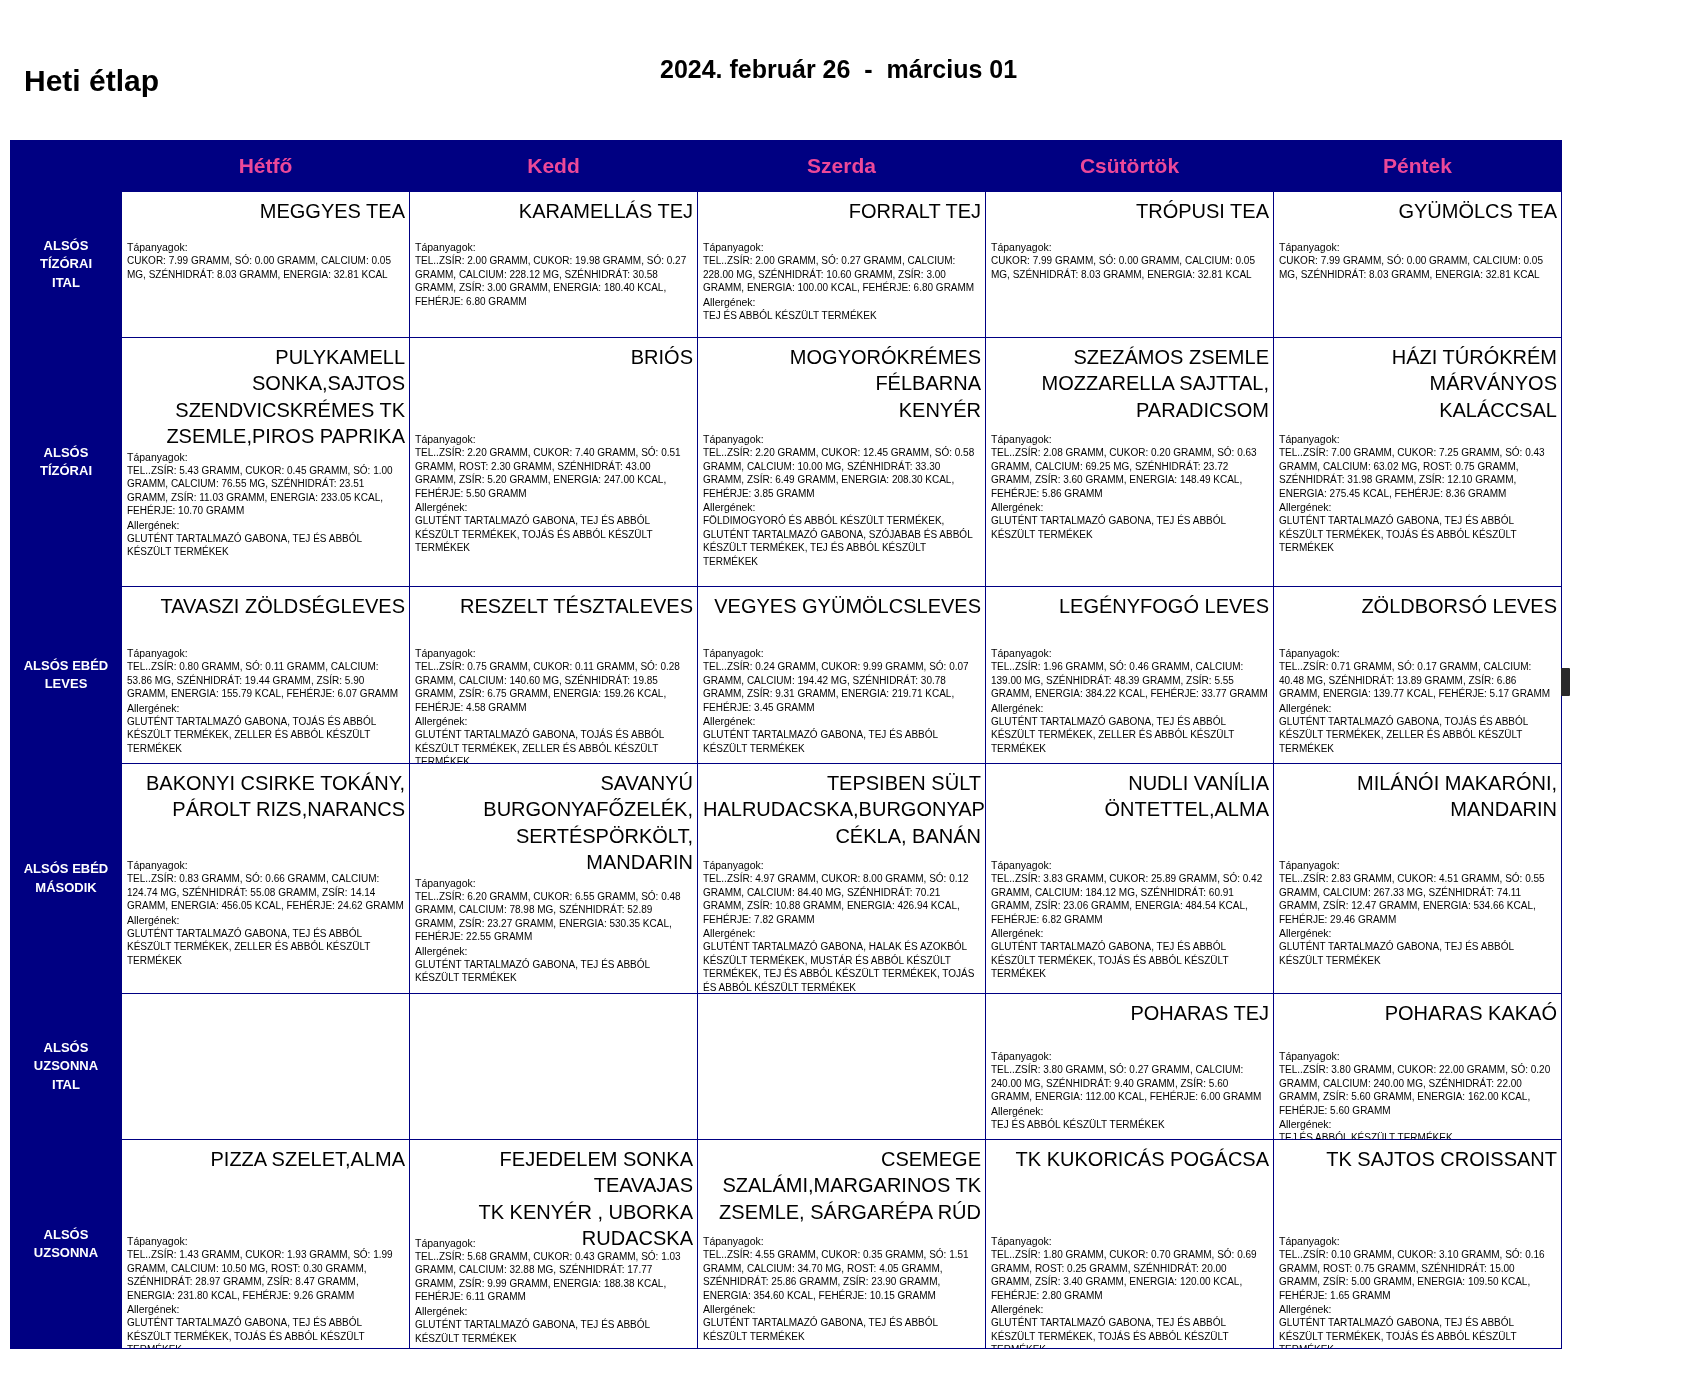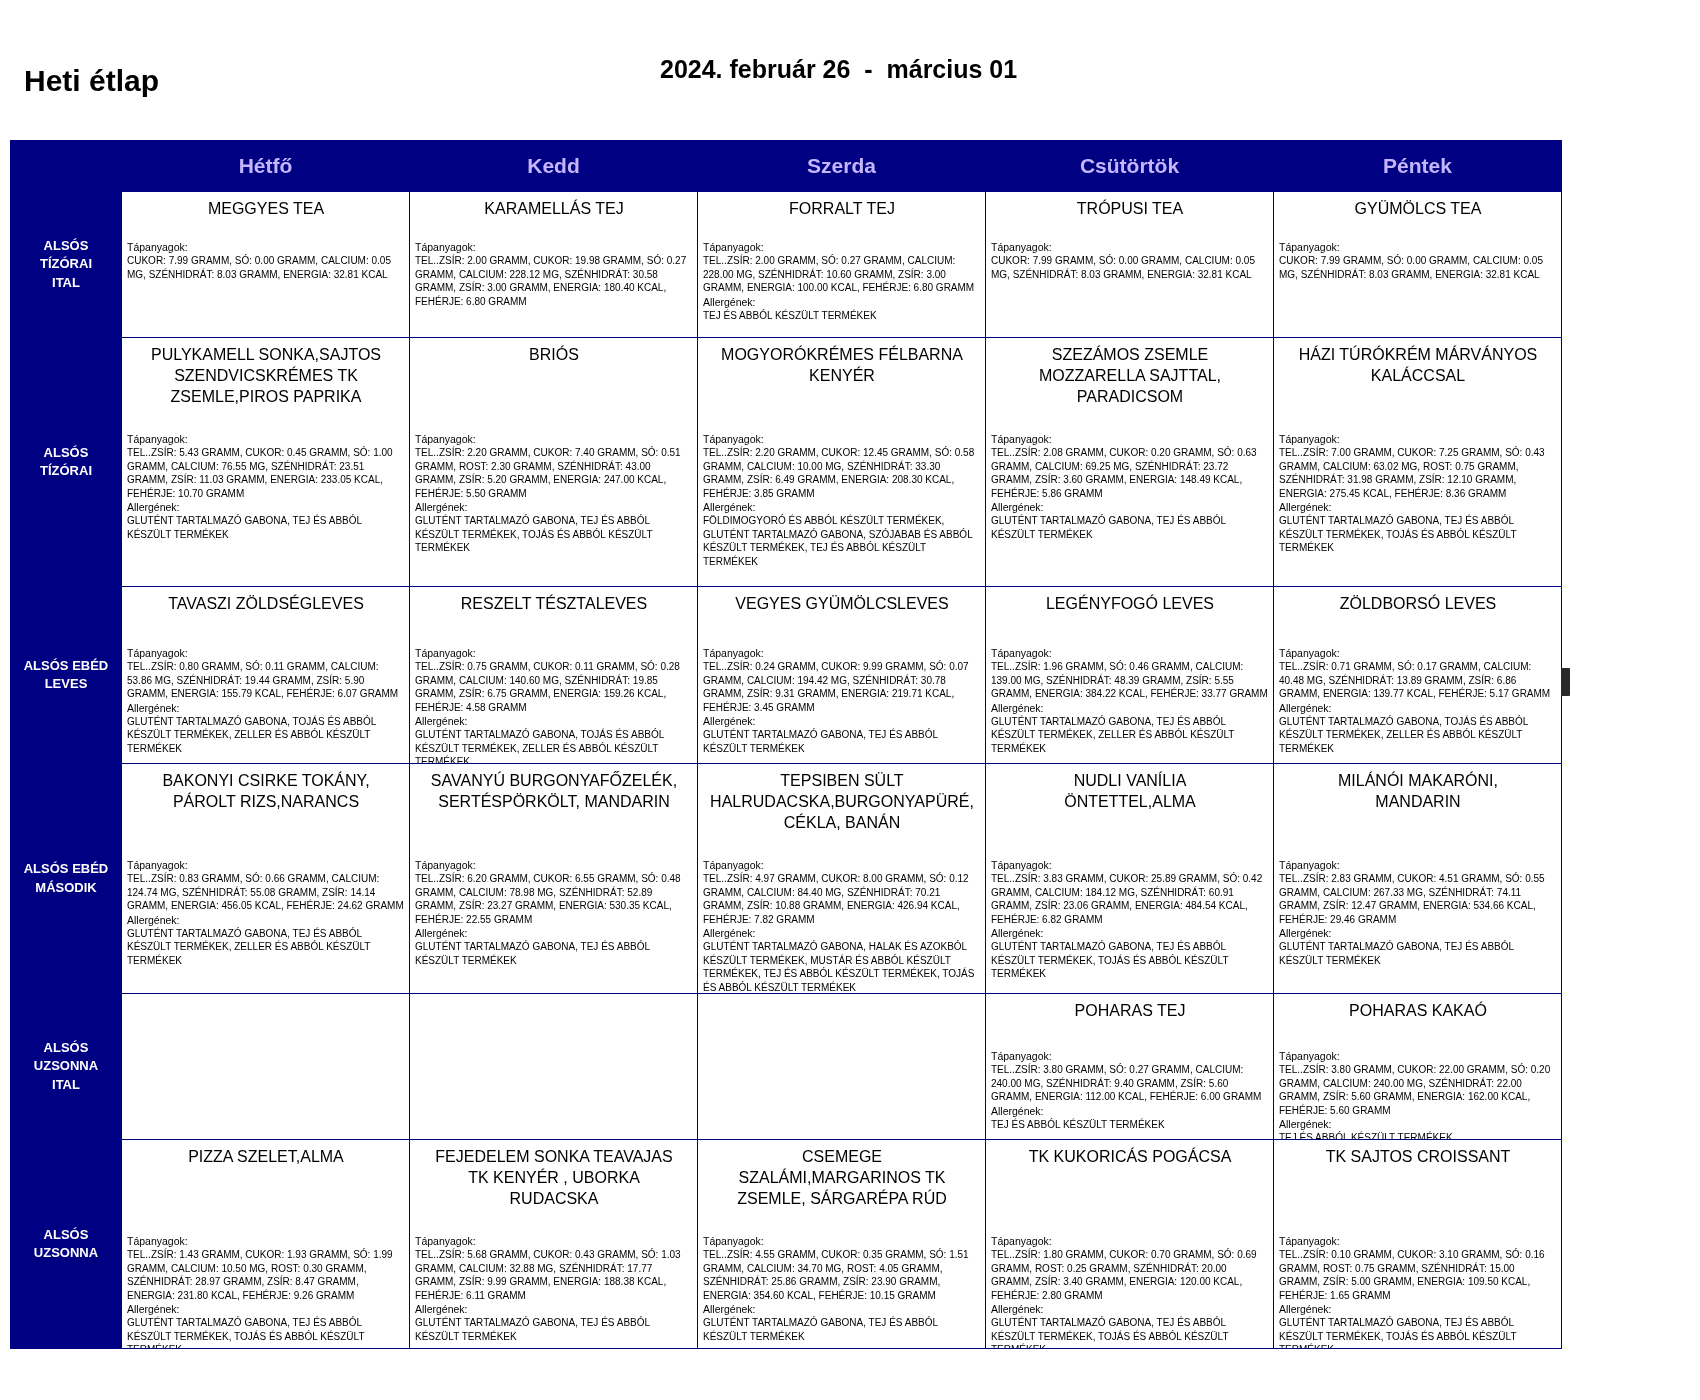--- a/index.html
+++ b/index.html
@@ -16,36 +16,36 @@
     font-size:25px; font-weight:bold; white-space:pre;margin-left:20px;
   }
   .menu-table {
     position:absolute; left:10px; top:140px; width:1550px;
     display:grid;
     grid-template-columns:110px repeat(5, 1fr);
     grid-template-rows:50px 145px 248px 176px 229px 145px 208px;
     gap:1px; background:#000082; border:1px solid #000082;
   }
   .hcell {
-    background:#000082; color:#c4b5fd;
+    background:#000082; color:#ec4899;
     display:flex; align-items:center; justify-content:center;
     font-weight:bold; font-size:21px;
   }
   .rlabel {
     background:#000082; color:#fff;
     display:flex; align-items:center; justify-content:center;
     text-align:center; font-weight:bold; font-size:13px;
     line-height:1.4; white-space:pre-line;
   }
   .cell {
     background:#ffffff; padding:3px 4px 3px 5px;
     display:flex; flex-direction:column; overflow:hidden;
   }
   .ctitle {
-    text-align:center; font-size:16px; line-height:1.32;
+    text-align:right; font-size:20px; line-height:1.32;
     white-space:pre-line; padding-top:3px;
   }
   .cell.r1 .ctitle { min-height:42px; }
   .cell.r2 .ctitle { min-height:88px; }
   .cell.r3 .ctitle { min-height:53px; }
   .cell.r4 .ctitle { min-height:88px; }
   .cell.r5 .ctitle { min-height:49px; }
   .cell.r6 .ctitle { min-height:88px; }
   .info { font-size:10px; line-height:1.35; }
   .blabel { font-weight:normal; font-size:10.5px; }

